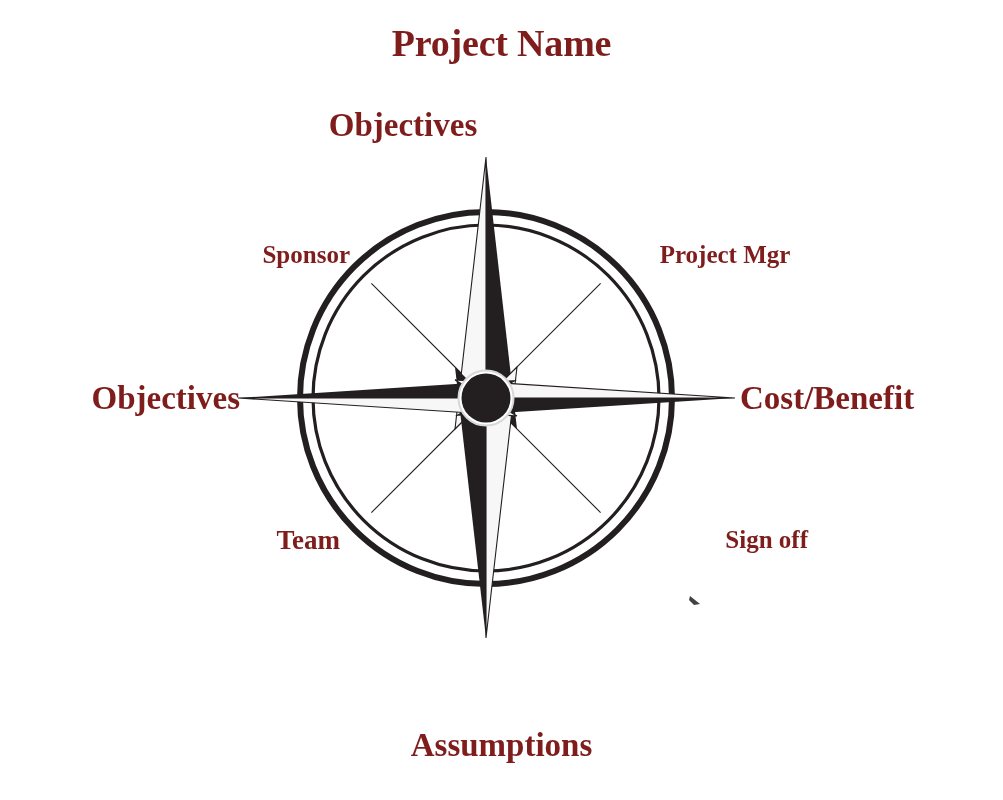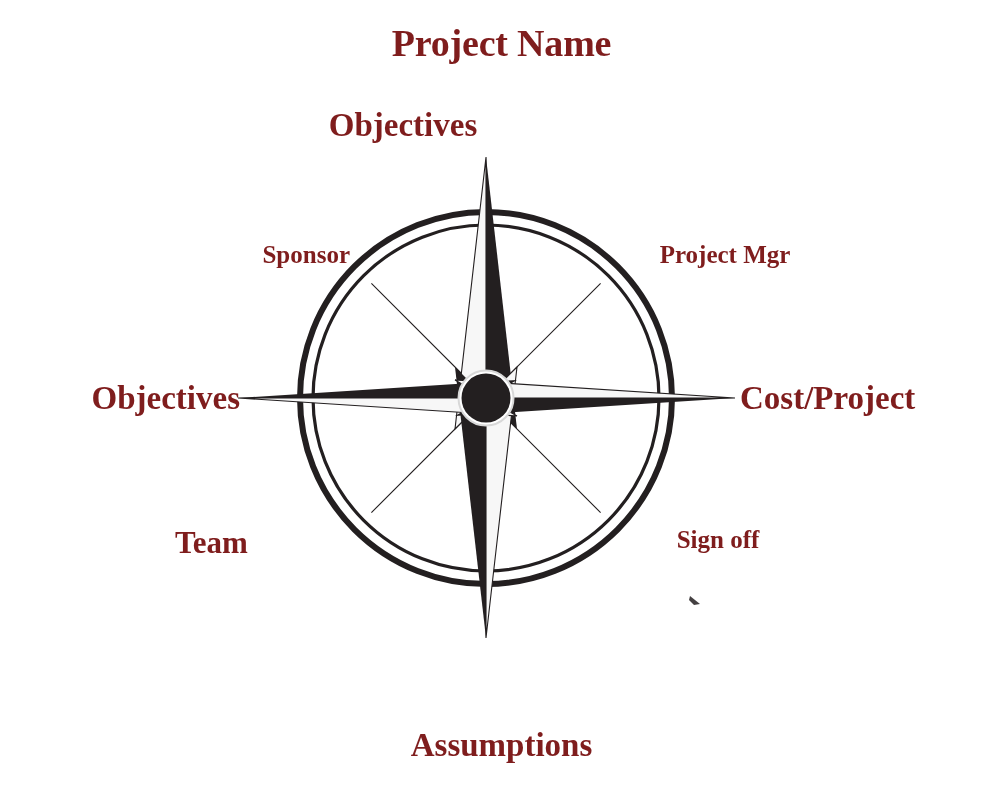--- a/index.html
+++ b/index.html
@@ -84,28 +84,28 @@
     left: 625px;
     top: 240px;
     width: 200px;
     text-align: center;
     font-size: 25px;
   }
   #label-sw {
     left: 175px;
     top: 525px;
     width: 165px;
-    text-align: left;
-    font-size: 31px;
+    text-align: right;
+    font-size: 27px;
   }
   #label-se {
     left: 628px;
     top: 525px;
     width: 180px;
-    text-align: center;
+    text-align: right;
     font-size: 25px;
   }
 </style>
 </head>
 <body>
 
 <svg id="canvas" viewBox="0 0 1003 800" xmlns="http://www.w3.org/2000/svg">
 
   <circle cx="486" cy="398" r="186" fill="none" stroke="#231f20" stroke-width="6"></circle>
   <circle cx="486" cy="398" r="173" fill="none" stroke="#231f20" stroke-width="3.2"></circle>
@@ -162,21 +162,21 @@
 
   <path d="M 690 596 L 700 604 L 694 605 L 689 600 Z" fill="#231f20" opacity="0.85"></path>
 </svg>
 
 <div class="label" id="title">Project Name</div>
 
 <div class="label" id="label-north">Objectives</div>
 
 <div class="label" id="label-ne">Project Mgr</div>
 
-<div class="label" id="label-east">Cost/Project</div>
+<div class="label" id="label-east">Cost/Benefit</div>
 
 <div class="label" id="label-se">Sign off</div>
 
 <div class="label" id="label-south">
   <div>Assumptions</div>
   
 </div>
 
 <div class="label" id="label-sw">Team</div>
 

